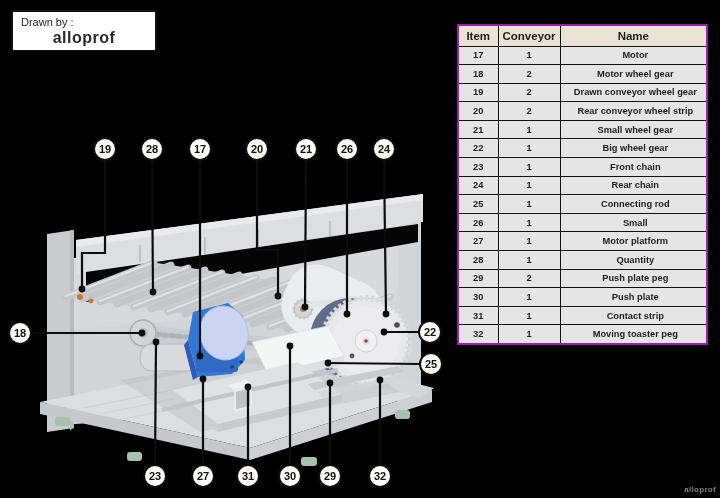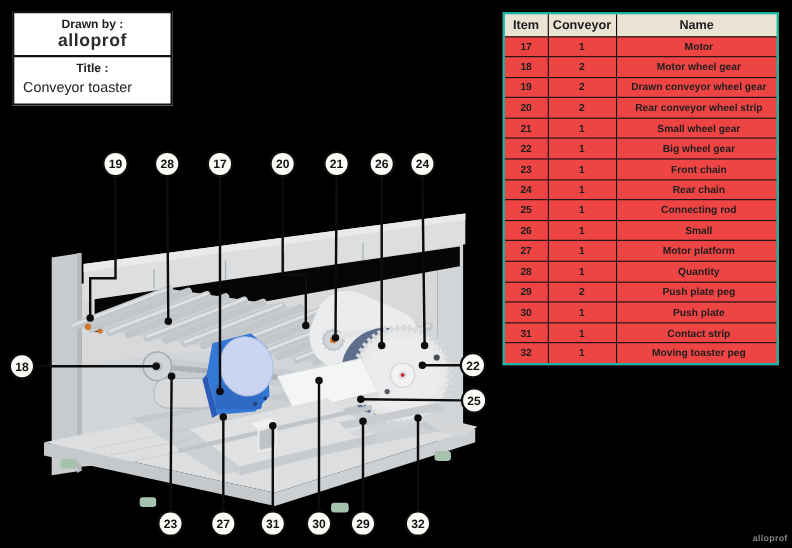--- a/index.html
+++ b/index.html
@@ -6,27 +6,27 @@
   body{width:720px;height:498px;position:relative;overflow:hidden;
        font-family:"Liberation Sans",sans-serif;-webkit-font-smoothing:antialiased;}
   .stage{position:absolute;inset:0;background:#000;}
   svg{position:absolute;left:0;top:0;}
 
   
   .title-block{position:absolute;left:11px;top:10px;width:146px;}
   .tb-box{background:#fff;border:2px solid #111;box-sizing:border-box;padding:4px 8px;color:#222;}
   .tb-box.first{height:41px;border-bottom-width:1px;}
   .tb-box.second{height:45px;border-top-width:1px;}
-  .tb-label{font-size:11px;font-weight:700;color:#222;text-align:center;}
+  .tb-label{font-size:11px;font-weight:400;color:#222;}
   .tb-logo{font-size:16px;font-weight:600;text-align:center;margin-top:1px;letter-spacing:.5px;color:#2b2b2b;}
   .tb-title{font-size:13px;font-weight:400;margin-top:4px;color:#222;}
 
   
-  .parts-table{position:absolute;left:457px;top:11px;border-collapse:collapse;
-               background:#ef4444;table-layout:fixed;border:2px solid #14b8a6;}
+  .parts-table{position:absolute;left:457px;top:24px;border-collapse:collapse;
+               background:#e5e5e5;table-layout:fixed;border:2px solid #a21caf;}
   .parts-table th,.parts-table td{border:1.6px solid #111;color:#1d1d1d;box-sizing:border-box;}
   .parts-table th{background:#ebe4d5;height:21px;font-size:11.5px;font-weight:700;padding:0 4px;}
   .parts-table td{height:18.6px;font-size:9.3px;font-weight:700;text-align:center;padding:0 3px;}
   .parts-table td.name{text-align:center;padding-left:7px;}
   .col-item{width:40px;} .col-qty{width:60px;} .col-name{width:147px;}
 
   
   .watermark{position:absolute;right:4px;bottom:4px;font-size:8px;font-weight:700;
              color:#9a9a9a;opacity:.85;letter-spacing:.3px;}
 </style>
@@ -247,24 +247,20 @@
         <circle cx="380" cy="476" r="11" fill="#fdfcf8" stroke="#0d0d0d" stroke-width="2"></circle>
         <text x="380" y="480" text-anchor="middle" font-size="11" font-weight="700" font-family="&quot;Liberation Sans&quot;, sans-serif" fill="#111">32</text>
       </g>
   </svg>
 
   <div class="title-block">
     <div class="tb-box first">
       <div class="tb-label">Drawn by :</div>
       <div class="tb-logo">alloprof</div>
     </div>
-    <div class="tb-box second">
-      <div class="tb-label">Title :</div>
-      <div class="tb-title">Conveyor toaster</div>
-    </div>
   </div>
 
   <table class="parts-table">
     <colgroup>
         <col class="col-item">
         <col class="col-qty">
         <col class="col-name">
       </colgroup>
     <thead>
       <tr>

